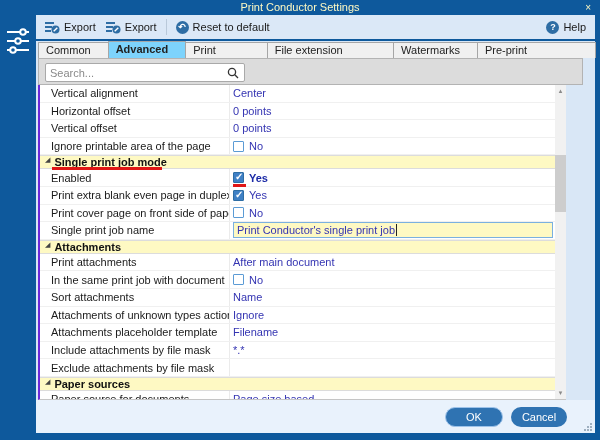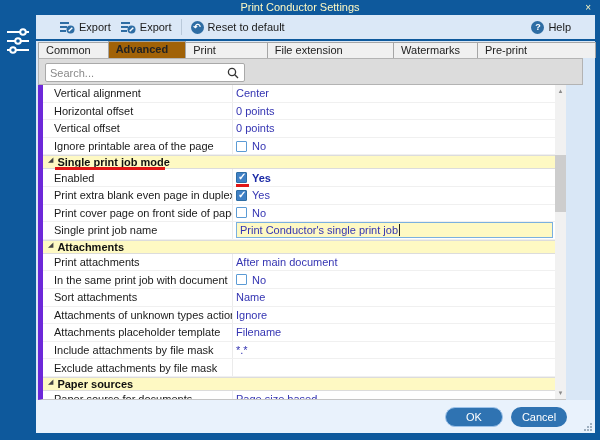--- a/index.html
+++ b/index.html
@@ -11,40 +11,40 @@
   .titlebar .title { position:absolute; left:0; right:0; top:0; text-align:center; font-size:11px; line-height:15px; }
   .titlebar .close { position:absolute; right:9px; top:0; font-size:10px; line-height:15px; cursor:default; }
 
   
   .sidebar { position:absolute; left:0; top:15px; width:36px; bottom:0; background:#0e599c; }
   .sliders-icon { position:absolute; left:6px; top:12px; }
 
   
   .main { position:absolute; left:36px; top:15px; right:5px; bottom:7px; background:#d9e7f6; }
 
-  .toolbar { position:absolute; left:0; top:0; right:0; height:24px; background:#dbe8f7; display:flex; align-items:center; padding:0 19px; }
+  .toolbar { position:absolute; left:0; top:0; right:0; height:24px; background:#dbe8f7; display:flex; align-items:center; padding:0 4px; }
   .tbtn { display:flex; align-items:center; gap:4px; font-size:11px; color:#1a1a1a; padding:2px 5px; cursor:default; }
   .tsep { width:1px; height:16px; background:#b9c9da; margin:0 4px; }
   .tspacer { flex:1; }
   .iconcircle { width:13px; height:13px; border-radius:50%; background:#2e6da4; color:#fff; font-size:9px; font-weight:bold; text-align:center; line-height:13px; }
 
   .blueline { position:absolute; left:0; top:24px; right:0; height:2px; background:#0e599c; }
 
   .tabstrip { position:absolute; left:2px; top:26px; right:0; height:17px; display:flex; align-items:flex-end; }
   .tab { font-size:11px; color:#222; background:#f0f0f0; border:1px solid #a6a6a6; border-bottom:none; padding:1px 17px 2px 7px; margin-right:-1px; line-height:13px; height:16px; cursor:default; }
-  .tab.active { background:#a16207; font-weight:bold; height:17px; position:relative; z-index:2; }
+  .tab.active { background:#7dd3fc; font-weight:bold; height:17px; position:relative; z-index:2; }
 
   .searchpanel { position:absolute; left:2px; top:43px; width:545px; height:27px; background:#dcdcdc; border:1px solid #b3b3b3; }
   .searchbox { position:absolute; left:6px; top:4px; width:200px; height:19px; background:#fff; border:1px solid #a9a9a9; border-radius:2px; display:flex; align-items:center;gap:20px; }
   .searchbox input { flex:1; border:none; outline:none; font-size:11px; color:#444; padding:0 4px; font-family:"Liberation Sans", sans-serif; background:transparent; }
   .searchbox input::placeholder { color:#8a8a8a; }
   .mag { margin-right:5px; }
 
   
-  .list { position:absolute; left:2px; top:70px; width:528px; height:315px; background:#fff; border-left:5px solid #6d28d9; border-bottom:1px solid #c5c5c5; overflow:hidden; }
+  .list { position:absolute; left:2px; top:70px; width:528px; height:315px; background:#fff; border-left:2px solid #6d28d9; border-bottom:1px solid #c5c5c5; overflow:hidden; }
   .rows { position:absolute; left:0; top:0; right:11px; bottom:0; }
   .setting-row { position:relative; display:flex; height:17.6px; border-bottom:1px solid #f0f0f0; align-items:center; }
   .label-cell { width:189px; padding-left:11px; font-size:11px; color:#1a1a1a; white-space:nowrap; overflow:hidden; }
   .value-cell { flex:1; border-left:1px solid #ebebeb; padding-left:3px; display:flex; align-items:center; gap:5px; height:100%; position:relative; }
   .value { font-size:11px; color:#3434b2; white-space:nowrap; }
   .value.bold { font-weight:bold; color:#1b2aa6; }
   .section-row { position:relative; display:flex; align-items:flex-start; height:14px; background:#fef9c3; border-top:1px solid #dcdcdc; border-bottom:1px solid #dcdcdc; }
   .tri { font-size:7px; color:#444; margin:0 4px 0 5px; }
   .section-label { font-size:11px; font-weight:bold; color:#111; }
   .cb { width:11px; height:11px; border:1px solid #5b9bd5; background:#fff; flex:0 0 auto; position:relative; border-radius:1px; }

